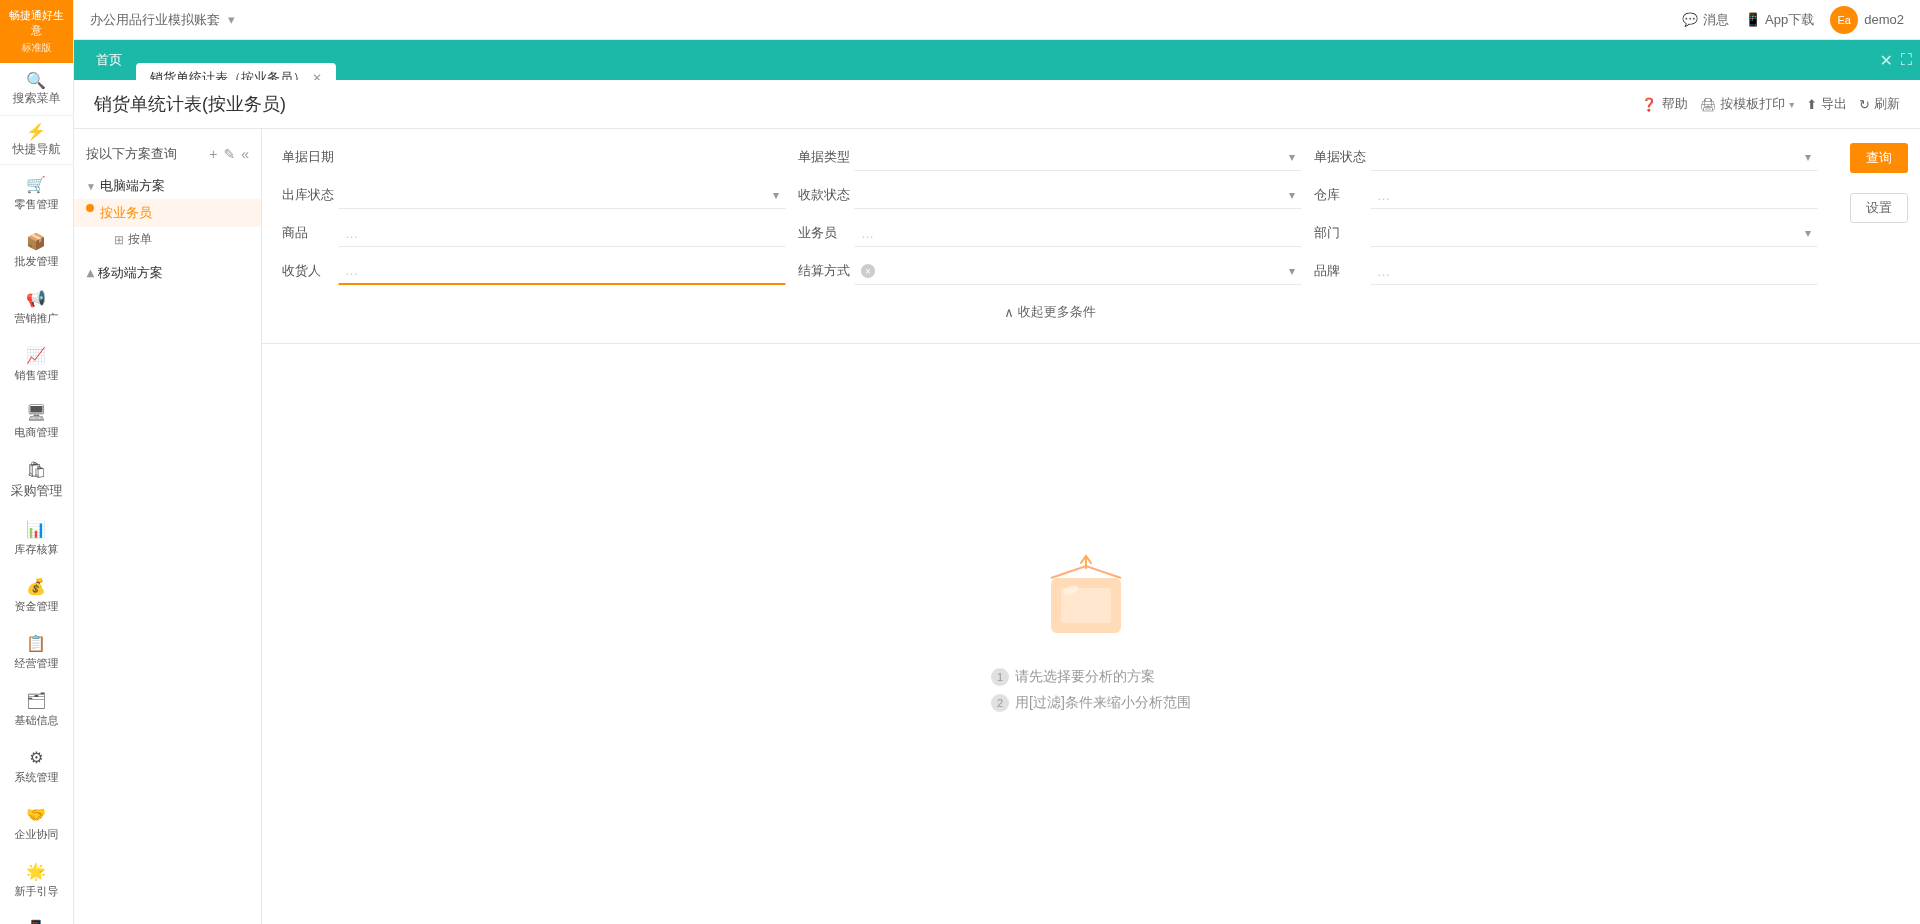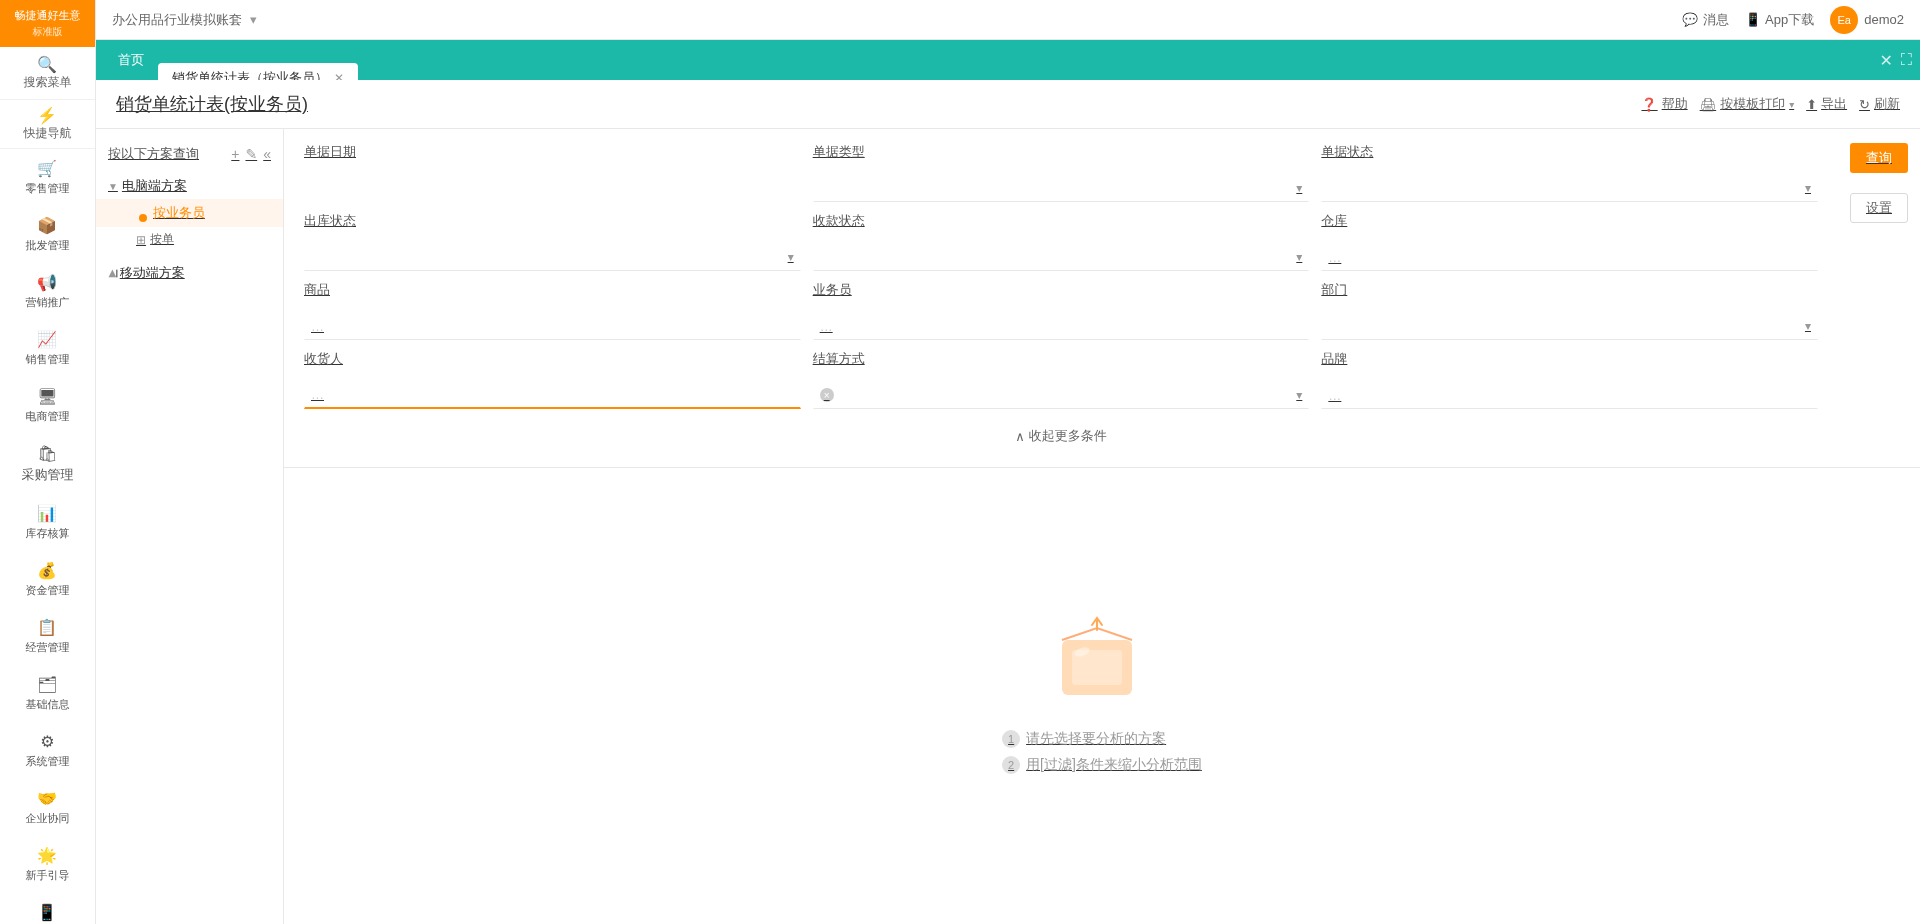--- a/index.html
+++ b/index.html
@@ -1,19 +1,19 @@
 <!DOCTYPE html>
 <html><head>
   <meta charset="utf-8">
   <style>
     * { box-sizing: border-box; margin: 0; padding: 0; }
     body { font-family: "Microsoft YaHei", "PingFang SC", sans-serif; font-size: 13px; background: #f5f5f5; color: #333; display: flex; height: 924px; overflow: hidden; }
 
     
-    .sidebar { width: 96px; background: #fff; display: flex; flex-direction: column; border-right: 1px solid #e8e8e8; flex-shrink: 0; }
+    .sidebar { width: 74px; background: #fff; display: flex; flex-direction: column; border-right: 1px solid #e8e8e8; flex-shrink: 0; }
     .sidebar-logo { background: #ff8c00; padding: 8px 4px; text-align: center; cursor: pointer; }
     .sidebar-logo-text { color: #fff; font-size: 11px; line-height: 1.4; }
     .sidebar-search { padding: 8px 6px; text-align: center; font-size: 12px; color: #666; cursor: pointer; border-bottom: 1px solid #f0f0f0; }
     .sidebar-nav { padding: 6px 6px; text-align: center; font-size: 12px; color: #666; cursor: pointer; border-bottom: 1px solid #f0f0f0; }
     .sidebar-item { padding: 10px 4px; text-align: center; font-size: 12px; color: #555; cursor: pointer; display: flex; flex-direction: column; align-items: center; gap: 3px; }
 
     
     .main-area { flex: 1; display: flex; flex-direction: column; overflow: hidden; }
 
     
@@ -26,51 +26,51 @@
     
     .tab-bar { height: 40px; background: #1cb8a8; display: flex; align-items: center; padding: 0 8px; flex-shrink: 0; }
     .tab { display: flex; align-items: center; gap: 6px; padding: 6px 14px; border-radius: 4px 4px 0 0; font-size: 13px; cursor: pointer; color: rgba(255,255,255,0.8); margin-top: 36px; }
     .tab.active { background: #fff; color: #333; }
     .tab-close { font-size: 12px; color: #999; cursor: pointer; }
     .tab-home { color: #fff; padding: 6px 14px; cursor: pointer; font-size: 13px; }
     .tab-controls { margin-left: auto; display: flex; gap: 8px; }
     .tab-ctrl-btn { color: #fff; cursor: pointer; font-size: 16px; opacity: 0.8; }
 
     
-    .page-content { flex: 1; background: #f5f5f5; overflow: auto; padding: 0; display: flex; flex-direction: column; text-decoration: underline; }
+    .page-content { flex: 1; background: #f5f5f5; overflow: auto; padding: 0; display: flex; flex-direction: column; }
 
     
     .page-header { background: #fff; padding: 12px 20px 0 20px; display: flex; align-items: center; justify-content: space-between; border-bottom: 1px solid #e8e8e8; flex-shrink: 0; }
     .page-title { font-size: 18px; font-weight: 500; color: #333; padding-bottom: 12px; }
     .page-actions { display: flex; align-items: center; gap: 12px; padding-bottom: 12px; }
     .page-action-btn { display: flex; align-items: center; gap: 4px; font-size: 13px; color: #666; cursor: pointer; }
     .btn-primary { background: #ff8c00; color: #fff; border: none; padding: 6px 16px; border-radius: 3px; cursor: pointer; font-size: 13px; }
     .btn-secondary { background: #fff; color: #666; border: 1px solid #d9d9d9; padding: 5px 12px; border-radius: 3px; cursor: pointer; font-size: 13px; }
 
     
     .content-body { display: flex; flex: 1; background: #84cc16; }
 
     
     .left-panel { width: 188px; background: #fff; border-right: 1px solid #e8e8e8; padding: 10px 0; flex-shrink: 0; }
     .left-panel-header { display: flex; align-items: center; justify-content: space-between; padding: 6px 12px; font-size: 13px; color: #555; }
     .left-panel-header-actions { display: flex; gap: 6px; }
     .lp-icon { cursor: pointer; color: #999; font-size: 14px; }
     .scheme-group { padding: 4px 0; }
     .scheme-group-label { display: flex; align-items: center; gap: 4px; padding: 4px 12px; font-size: 13px; color: #333; cursor: pointer; }
     .scheme-group-label .arrow { font-size: 10px; color: #999; }
-    .scheme-item { padding: 5px 12px 5px 43px; font-size: 13px; color: #555; cursor: pointer; display: flex; align-items: flex-end; gap: 6px; }
+    .scheme-item { padding: 5px 12px 5px 12px; font-size: 13px; color: #555; cursor: pointer; display: flex; align-items: flex-start; gap: 6px; }
     .scheme-item.active { color: #ff8c00; background: #fff5ed; }
     .scheme-item .dot { width: 8px; height: 8px; border-radius: 50%; background: #ff8c00; }
     .scheme-sub-item { padding: 4px 12px 4px 40px; font-size: 12px; color: #666; cursor: pointer; display: flex; align-items: center; gap: 4px; }
     .sub-icon { font-size: 12px; color: #999; }
 
     
     .right-panel { flex: 1; display: flex; flex-direction: column; }
     .filter-row { display: grid; grid-template-columns: 1fr 1fr 1fr; gap: 12px; margin-bottom: 10px; }
-    .filter-item { display: flex; gap: 13px; flex-direction: column; }
+    .filter-item { display: flex; align-items: center; gap: 4px; }
     .filter-label { font-size: 13px; color: #555; white-space: nowrap; min-width: 52px; }
     .filter-input { flex: 1; border: 1px solid transparent; border-bottom: 1px solid #e8e8e8; padding: 4px 6px; font-size: 13px; outline: none; background: transparent; color: #333; cursor: pointer; display: flex; align-items: center; justify-content: space-between; min-height: 28px; position: relative; }
     .filter-input.active-input { border-bottom-color: #ff8c00; }
     .date-filter { display: flex; align-items: center; gap: 6px; flex: 1; }
     .date-tabs { display: flex; gap: 2px; }
     .date-tab { font-size: 12px; color: #666; cursor: pointer; padding: 2px 4px; border-radius: 2px; }
     .date-tab.active { background: #ff8c00; color: #fff; border-radius: 10px; padding: 2px 8px; }
     .date-range { font-size: 12px; color: #999; }
     .filter-dropdown-icon { color: #999; font-size: 12px; }
     .filter-clear-btn { background: none; border: none; cursor: pointer; color: #999; font-size: 12px; display: flex; align-items: center; }

